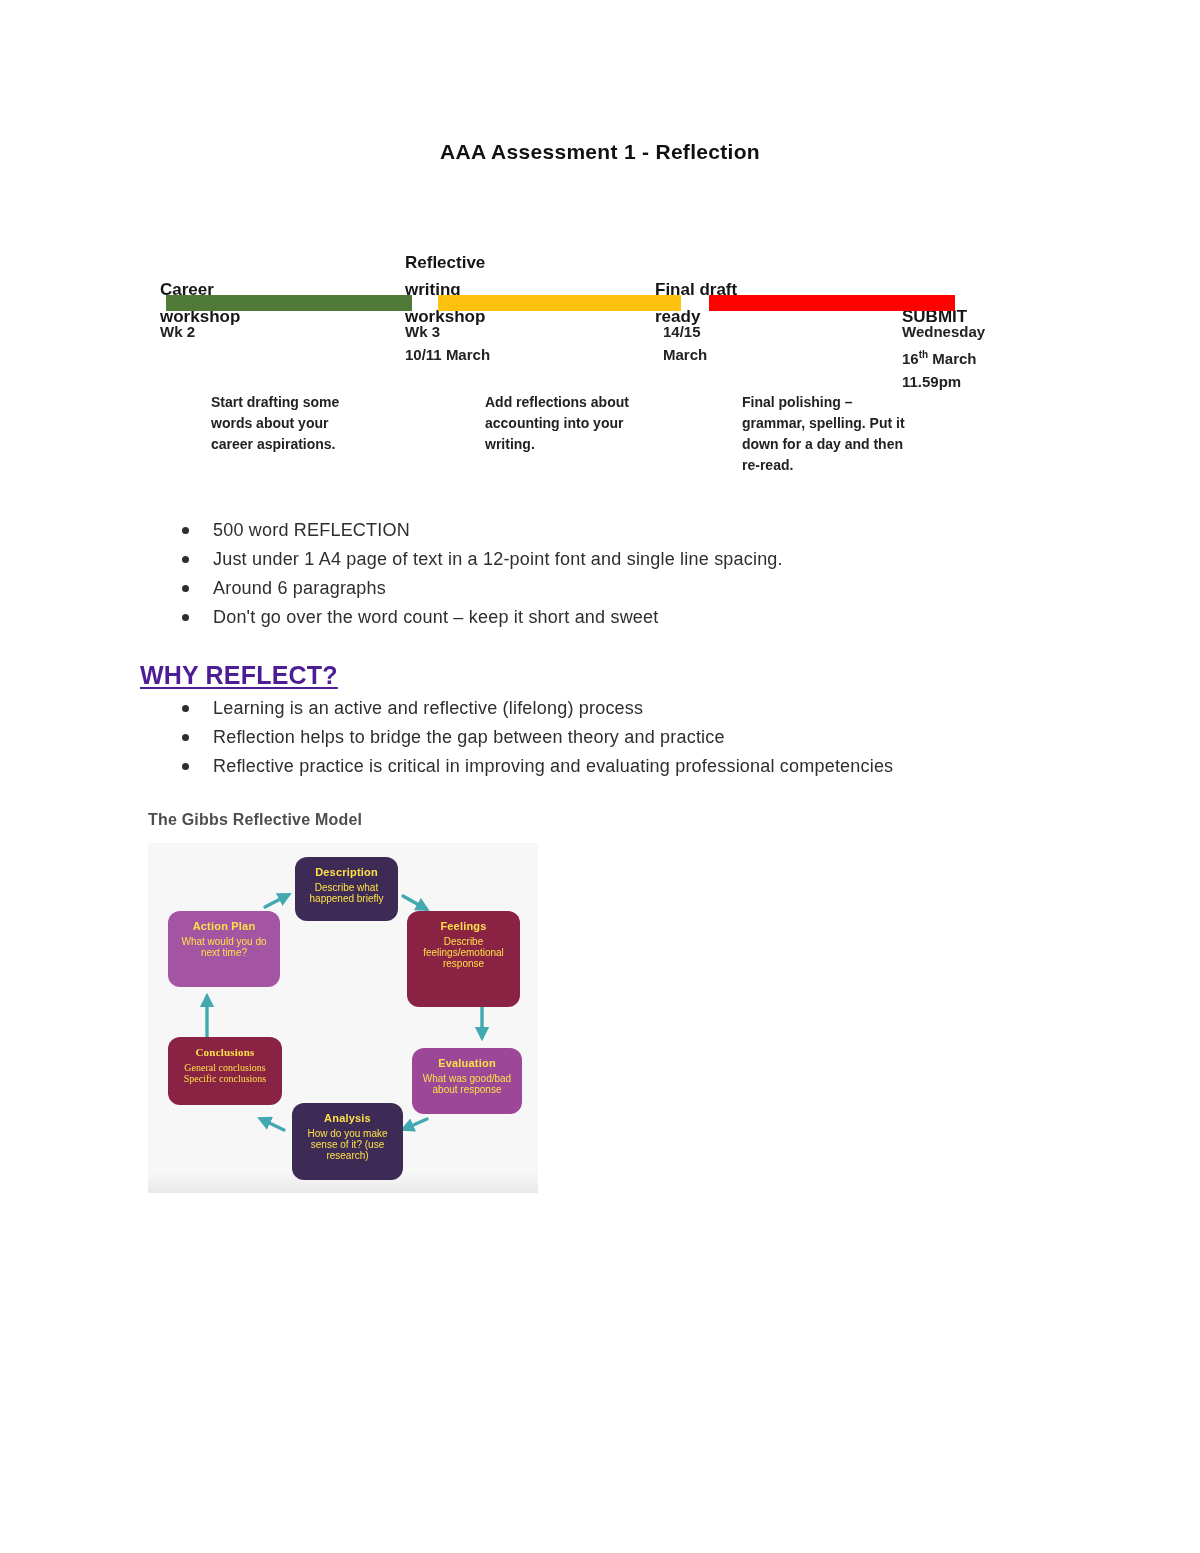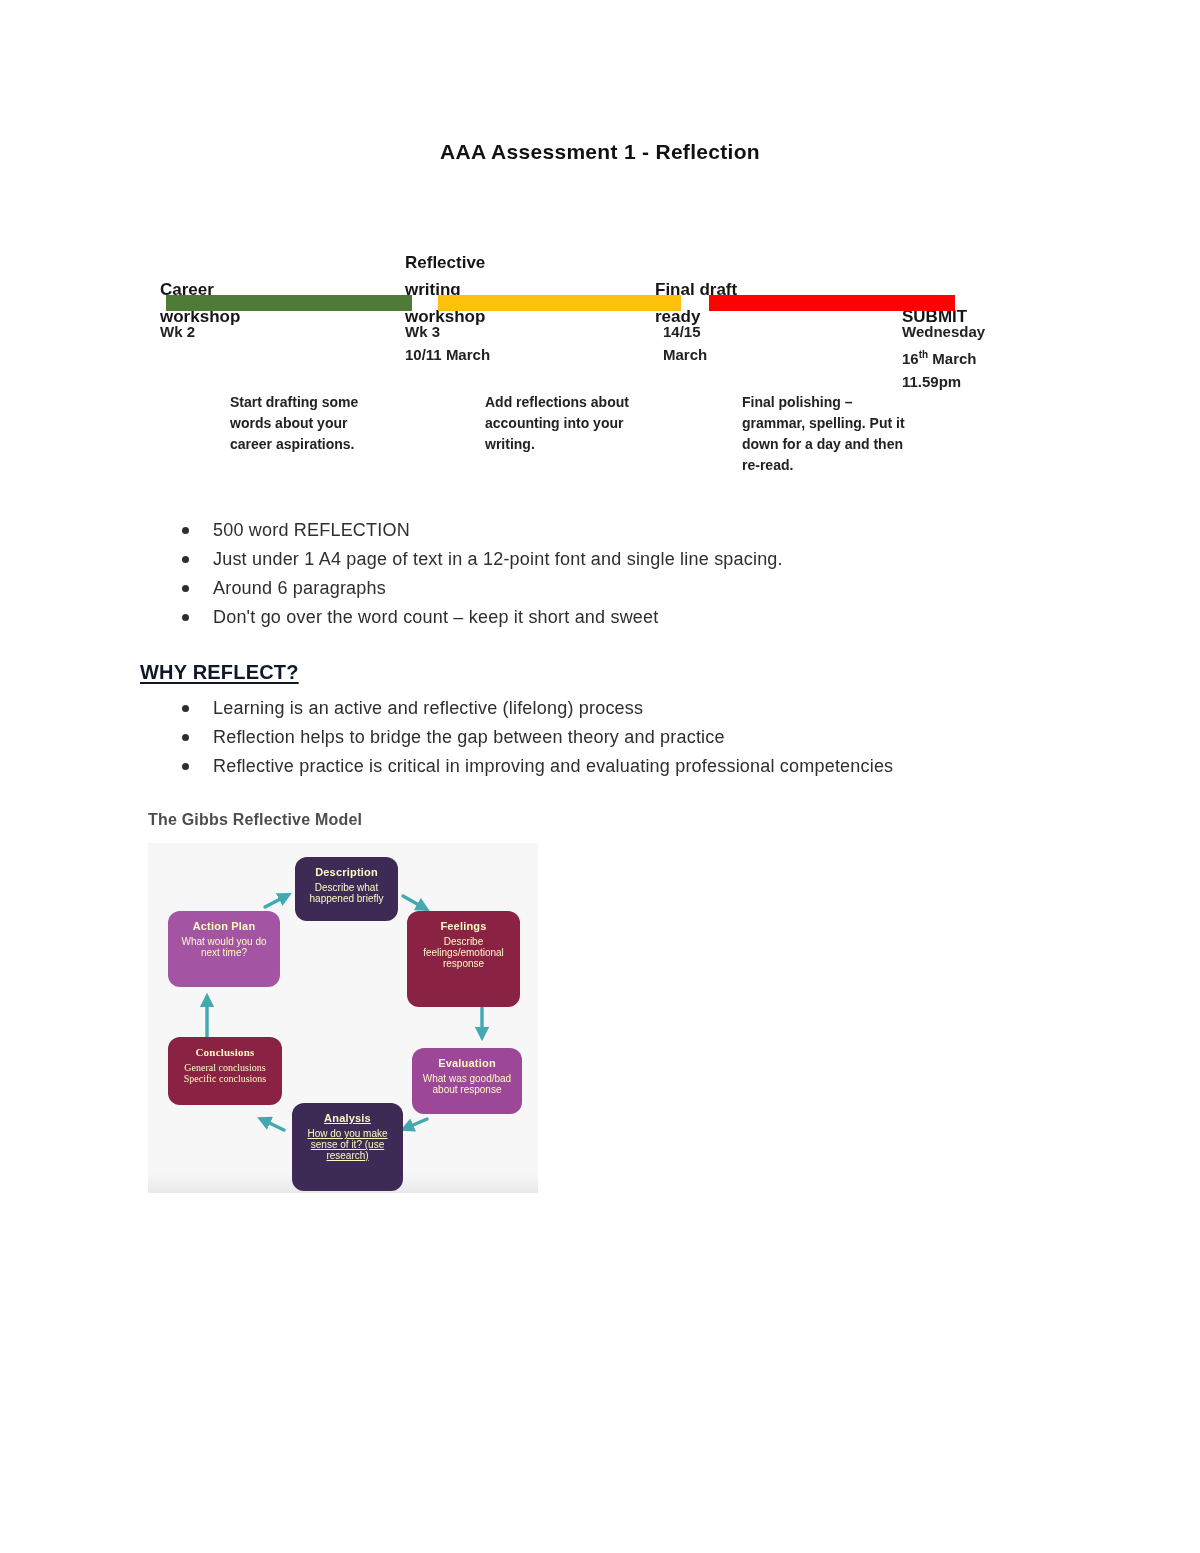--- a/index.html
+++ b/index.html
@@ -17,30 +17,30 @@
   .tl-date sup{font-size:10px;}
   .tl-note{position:absolute;top:192px;font-size:14px;font-weight:600;line-height:21px;color:#222;}
 
   
   .blist{position:absolute;left:213px;margin:0;padding:0;list-style:none;
          font-size:18px;line-height:29px;letter-spacing:.2px;color:#2e2e2e;}
   .blist li{position:relative;margin:0;padding:0;}
   .blist li::before{content:"";position:absolute;left:-31px;top:11px;width:7px;height:7px;
                     border-radius:50%;background:#2e2e2e;}
 
-  .why-heading{position:absolute;left:140px;top:661px;font-size:20px;font-weight:700;
-               color:#0f172a;text-decoration:underline;text-underline-offset:3px;letter-spacing:.2px;}
+  .why-heading{position:absolute;left:140px;top:661px;font-size:25px;font-weight:700;
+               color:#4c1d95;text-decoration:underline;text-underline-offset:3px;letter-spacing:.2px;}
 
   .gibbs-heading{position:absolute;left:148px;top:811px;font-size:16px;font-weight:600;
                  color:#4d4d4d;letter-spacing:.2px;}
 
   
   .diagram{position:absolute;left:148px;top:843px;width:390px;height:350px;
            background:linear-gradient(#f7f7f7 94%,#e9e9e9 100%);}
-  .gnode{position:absolute;border-radius:12px;color:#fef9c3;text-align:center;
+  .gnode{position:absolute;border-radius:12px;color:#fde047;text-align:center;
          box-sizing:border-box;padding:9px 5px 4px 5px;}
   .gnode-title{font-size:11px;font-weight:700;margin-bottom:4px;letter-spacing:.2px;}
   .gnode-body{font-size:10px;line-height:11px;}
   .arrows{position:absolute;left:0;top:0;width:390px;height:350px;pointer-events:none;}
 </style>
 </head>
 <body>
 
 <div class="page">
 
@@ -67,21 +67,21 @@
     <div class="tl-date" style="left:503px">
       <div>14/15</div>
       <div>March</div>
     </div>
     <div class="tl-date" style="left:742px">
       <div>Wednesday</div>
       <div><span>16</span><sup>th</sup><span> March</span></div>
       <div>11.59pm</div>
     </div>
 
-    <div class="tl-note" style="left:70px;width:150px">Start drafting some words about your career aspirations.</div>
+    <div class="tl-note" style="left:51px;width:150px">Start drafting some words about your career aspirations.</div>
     <div class="tl-note" style="left:325px;width:165px">Add reflections about accounting into your writing.</div>
     <div class="tl-note" style="left:582px;width:165px">Final polishing – grammar, spelling. Put it down for a day and then re-read.</div>
   </div>
 
   <ul class="blist" style="top:516px">
     <li>500 word REFLECTION</li>
     <li>Just under 1 A4 page of text in a 12-point font and single line spacing.</li>
     <li>Around 6 paragraphs</li>
     <li>Don't go over the word count – keep it short and sweet</li>
   </ul>
@@ -122,21 +122,21 @@
     <div class="gnode" style="left: 259px; top: 68px; width: 113px; height: 96px; background: rgb(138, 34, 68);">
       <div class="gnode-title">Feelings</div>
       <div class="gnode-body">Describe feelings/emotional response</div>
     </div>
 
     <div class="gnode" style="left: 264px; top: 205px; width: 110px; height: 66px; background: rgb(156, 71, 152);">
       <div class="gnode-title">Evaluation</div>
       <div class="gnode-body">What was good/bad about response</div>
     </div>
 
-    <div class="gnode" style="left: 144px; top: 260px; width: 111px; height: 88px; background: rgb(61, 43, 85); text-decoration: underline;">
+    <div class="gnode" style="left: 144px; top: 260px; width: 111px; height: 77px; background: rgb(61, 43, 85);">
       <div class="gnode-title">Analysis</div>
       <div class="gnode-body">How do you make sense of it? (use research)</div>
     </div>
 
     <div class="gnode" style="left: 20px; top: 194px; width: 114px; height: 68px; background: rgb(138, 34, 68); font-family: Liberation Serif, serif;">
       <div class="gnode-title">Conclusions</div>
       <div class="gnode-body">General conclusions Specific conclusions</div>
     </div>
 
     <div class="gnode" style="left: 20px; top: 68px; width: 112px; height: 76px; background: rgb(163, 85, 163);">

